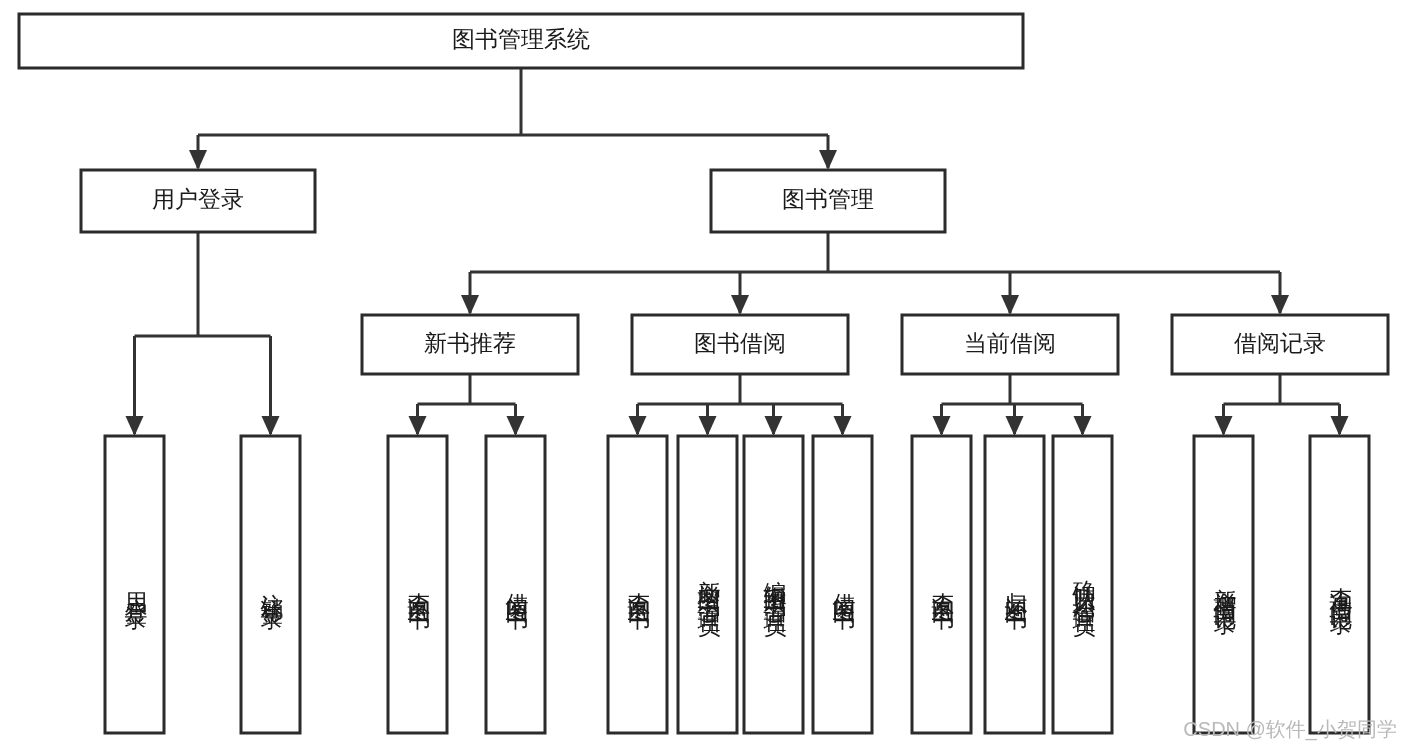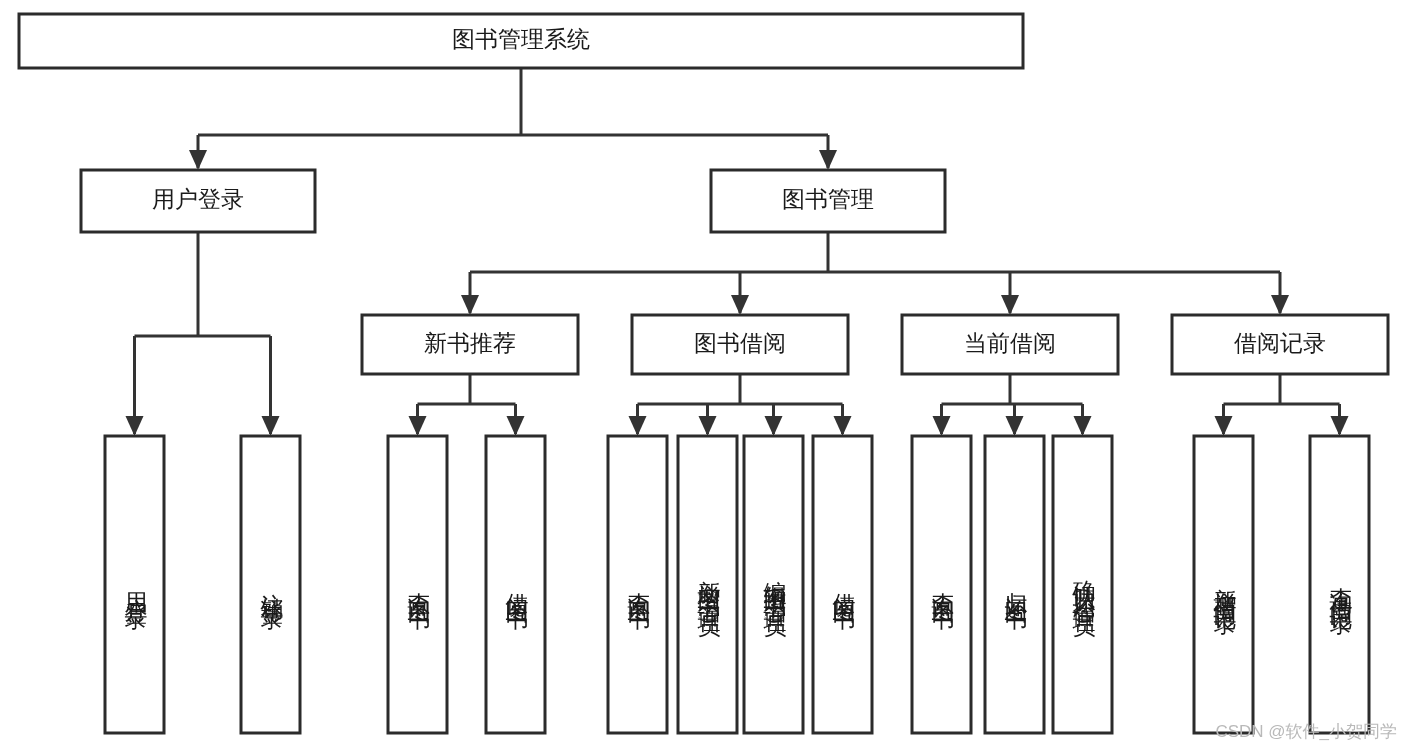--- a/index.html
+++ b/index.html
@@ -54,21 +54,21 @@
   }
   .arrow-head {
     fill: #333333;
     stroke: none;
   }
   .watermark {
     position: absolute;
     right: 8px;
     bottom: 4px;
     font-family: "Liberation Sans", "DejaVu Sans", sans-serif;
-    font-size: 17px;
+    font-size: 20px;
     color: #b9b9b9;
     white-space: nowrap;
     user-select: none;
     text-align: center;
   }
 </style>
 </head>
 <body>
 
 <div id="diagram-root">

